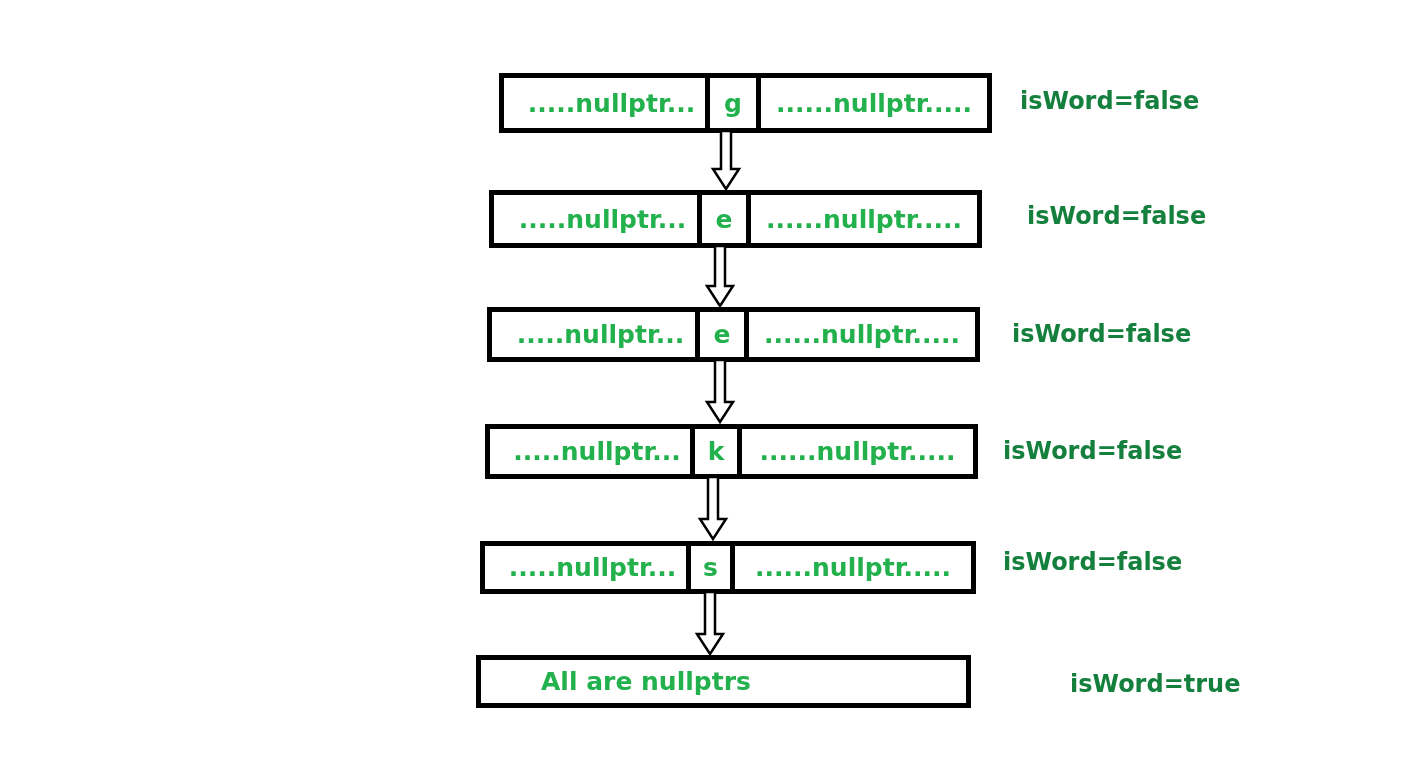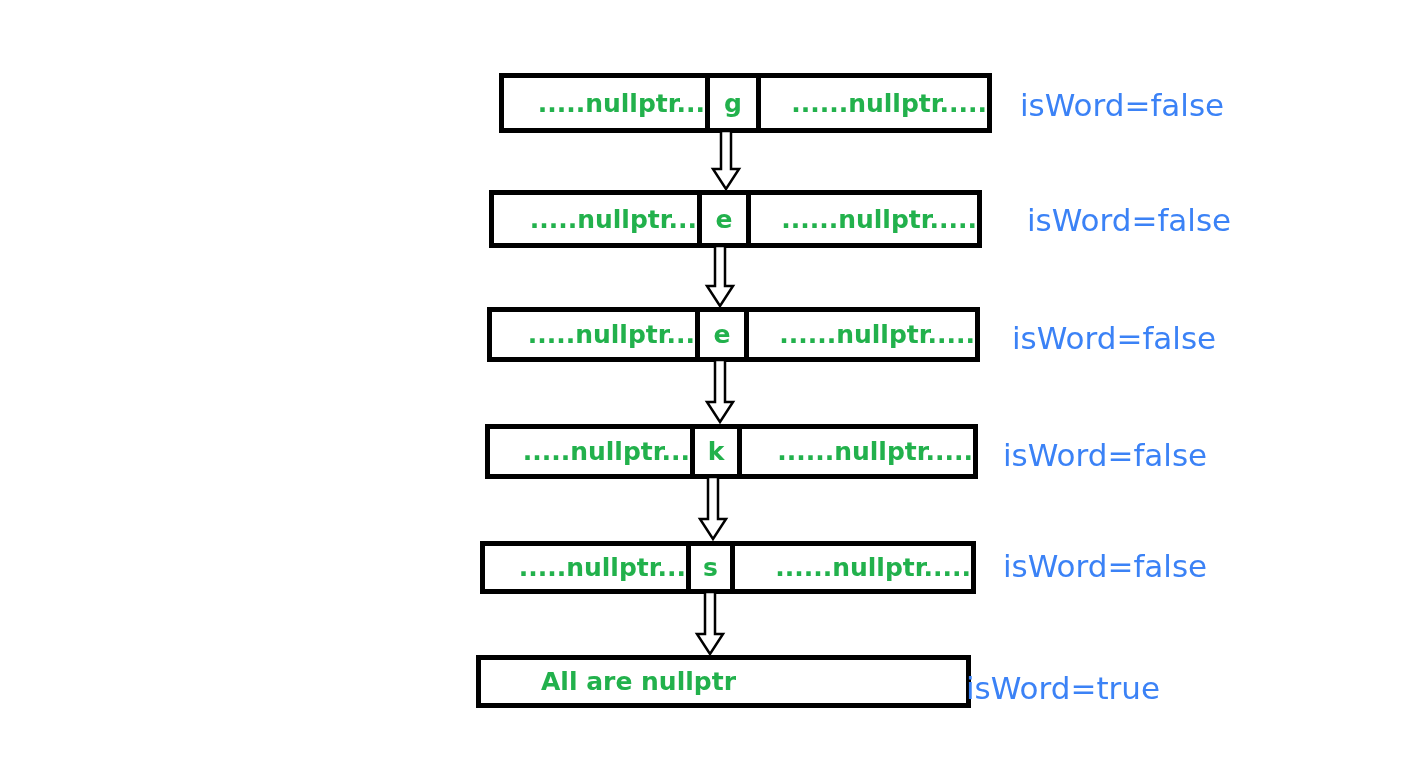--- a/index.html
+++ b/index.html
@@ -29,21 +29,21 @@
   .cell {
     box-sizing: border-box;
     display: flex;
     align-items: center;
     background: #ffffff;
     color: #22b14c;
     font-weight: bold;
     white-space: nowrap;
   }
   .cell-null {
-    justify-content: flex-end;
+    justify-content: center;
     font-size: 25px;
     letter-spacing: 0px;
   }
   .cell-null.left {
     padding-left: 14px;
   }
   .cell-null.right {
   }
   .cell-char {
     justify-content: center;
@@ -61,23 +61,23 @@
   }
 
   
   .arrow {
     position: absolute;
   }
 
   
   .status-label {
     position: absolute;
-    color: #3b82f6;
-    font-weight: normal;
-    font-size: 31px;
+    color: #15803d;
+    font-weight: bold;
+    font-size: 24px;
     white-space: nowrap;
   }
 </style>
 </head>
 <body>
 
 <div id="canvas">
 
   <div class="node-row" style="left:499px; top:73px; width:493px; height:60px;">
     <div class="cell cell-null left" style="width:201px;">
@@ -179,20 +179,20 @@
   </div>
 
   <div class="arrow" style="left:690px; top:592px; width:40px; height:64px;">
     <svg width="40" height="64" viewBox="0 0 40 64">
       <polygon points="15,0 25,0 25,42 33,42 20,62 7,42 15,42" fill="#ffffff" stroke="#000000" stroke-width="2.5"></polygon>
     </svg>
   </div>
 
   <div class="node-row terminal" style="left:476px; top:655px; width:495px; height:53px;">
     <div class="cell cell-terminal">
-      <span>All are nullptr</span>
+      <span>All are nullptrs</span>
     </div>
   </div>
-  <div class="status-label" style="left:966px; top:670px;">
+  <div class="status-label" style="left:1070px; top:670px;">
     <span>isWord=true</span>
   </div>
 
 </div>
 
 </body></html>

